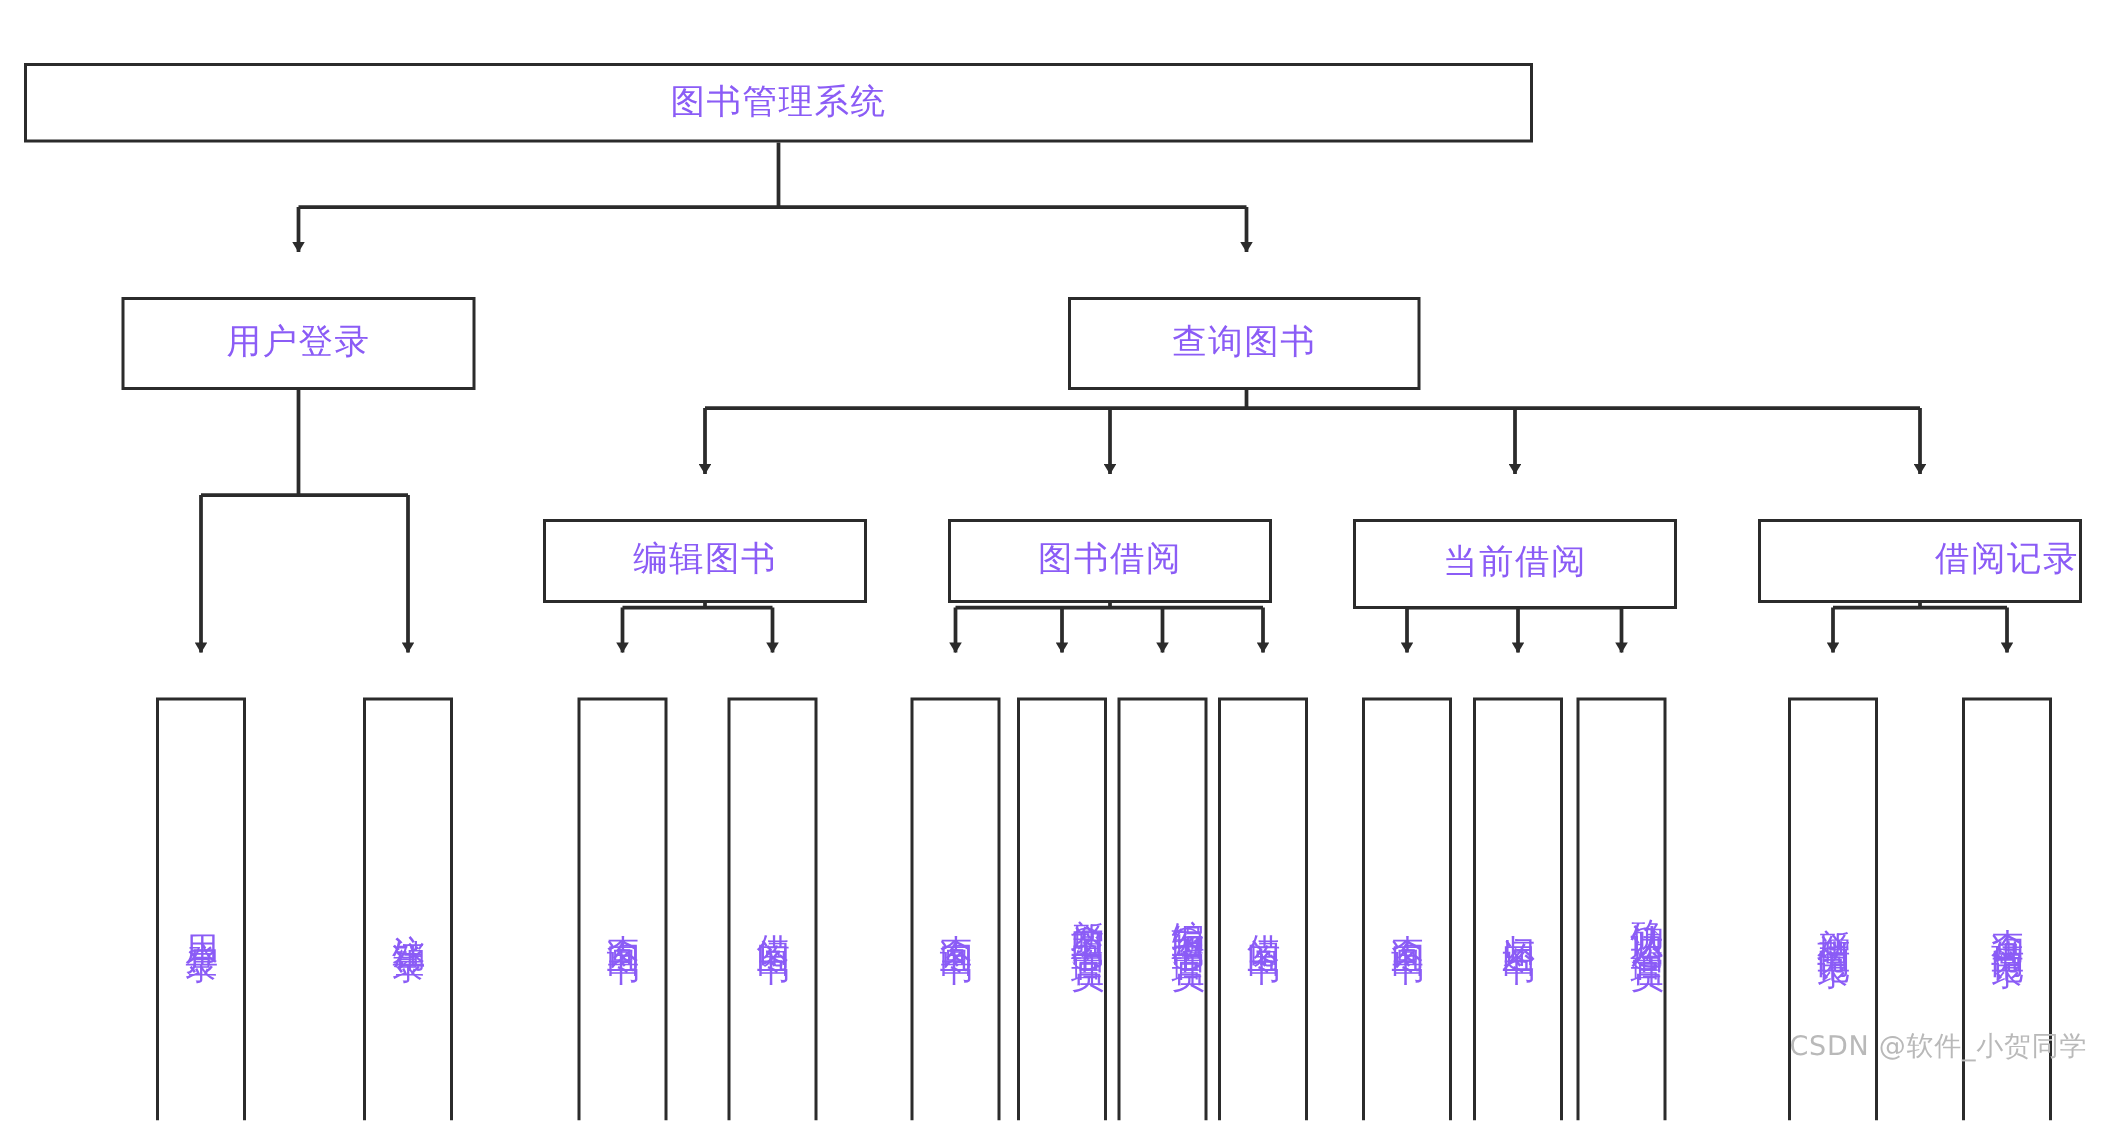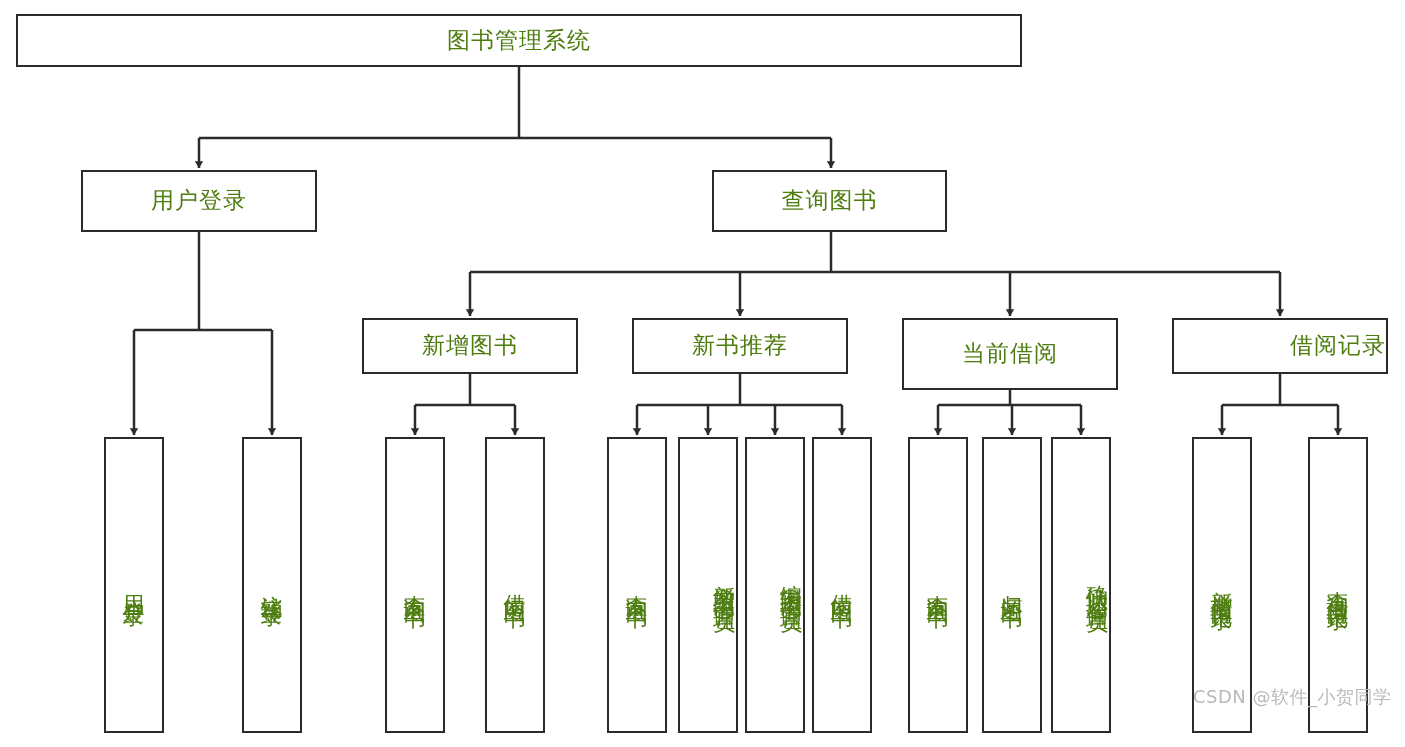--- a/index.html
+++ b/index.html
@@ -26,21 +26,22 @@
     pointer-events: none;
   }
   .node {
     position: absolute;
     box-sizing: border-box;
     border: 2.5px solid #2b2b2b;
     background: #ffffff;
     display: flex;
     align-items: center;
     justify-content: center;
-    color: #4d7c0f;
+    color: #8b5cf6;
+    margin-top: 28px;
   }
   .node.horiz {
     font-size: 23px;
     line-height: 1.2;
     letter-spacing: 1px;
   }
   .node.vert {
     writing-mode: vertical-rl;
     text-orientation: upright;
     font-size: 22px;
@@ -124,26 +125,26 @@
   </div>
 
   <div class="node horiz" style="left:81px;top:170px;width:236px;height:62px;">
     <span class="node-label">用户登录</span>
   </div>
   <div class="node horiz" style="left:712px;top:170px;width:235px;height:62px;">
     <span class="node-label">查询图书</span>
   </div>
 
   <div class="node horiz" style="left:362px;top:318px;width:216px;height:56px;">
-    <span class="node-label">新增图书</span>
+    <span class="node-label">编辑图书</span>
   </div>
   <div class="node horiz" style="left:632px;top:318px;width:216px;height:56px;">
-    <span class="node-label">新书推荐</span>
+    <span class="node-label">图书借阅</span>
   </div>
-  <div class="node horiz" style="left:902px;top:318px;width:216px;height:72px;justify-content:center;">
+  <div class="node horiz" style="left:902px;top:318px;width:216px;height:60px;justify-content:center;">
     <span class="node-label">当前借阅</span>
   </div>
   <div class="node horiz" style="left:1172px;top:318px;width:216px;height:56px;justify-content:flex-end;">
     <span class="node-label">借阅记录</span>
   </div>
 
   <div class="node vert" style="left:104px;top:437px;width:60px;height:296px;">
     <span class="node-label">用户登录</span>
   </div>
   <div class="node vert" style="left:242px;top:437px;width:60px;height:296px;">

